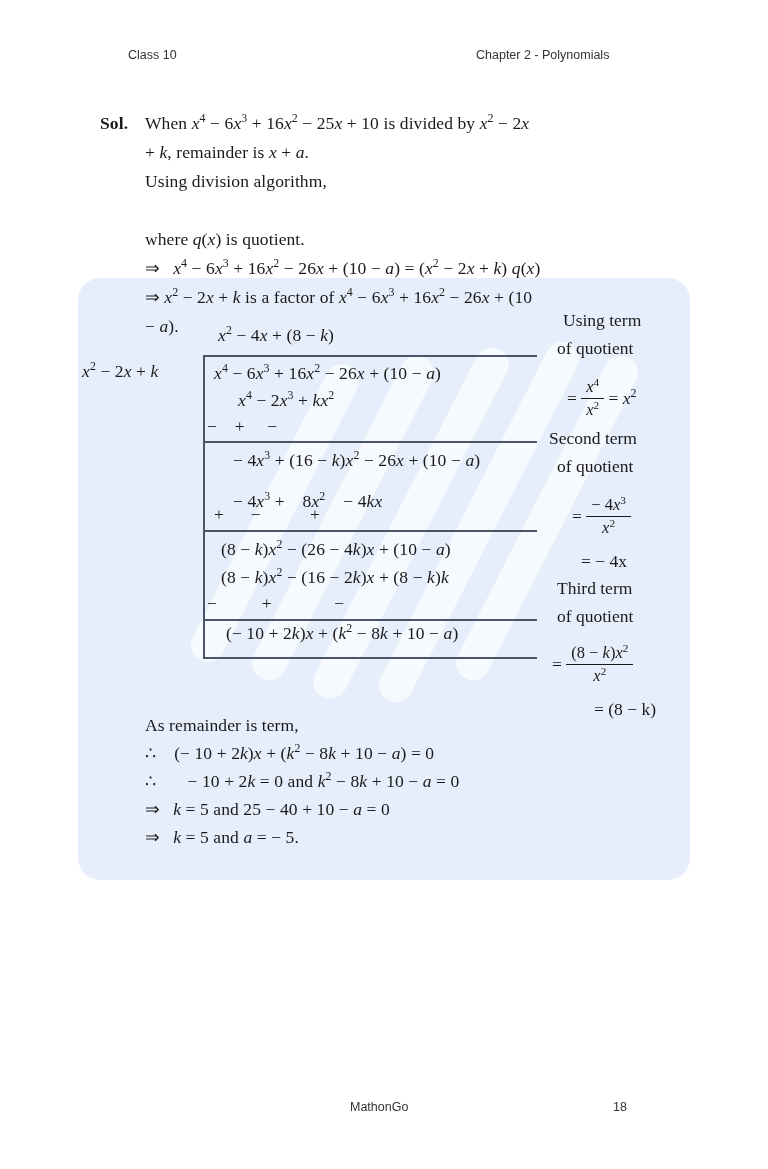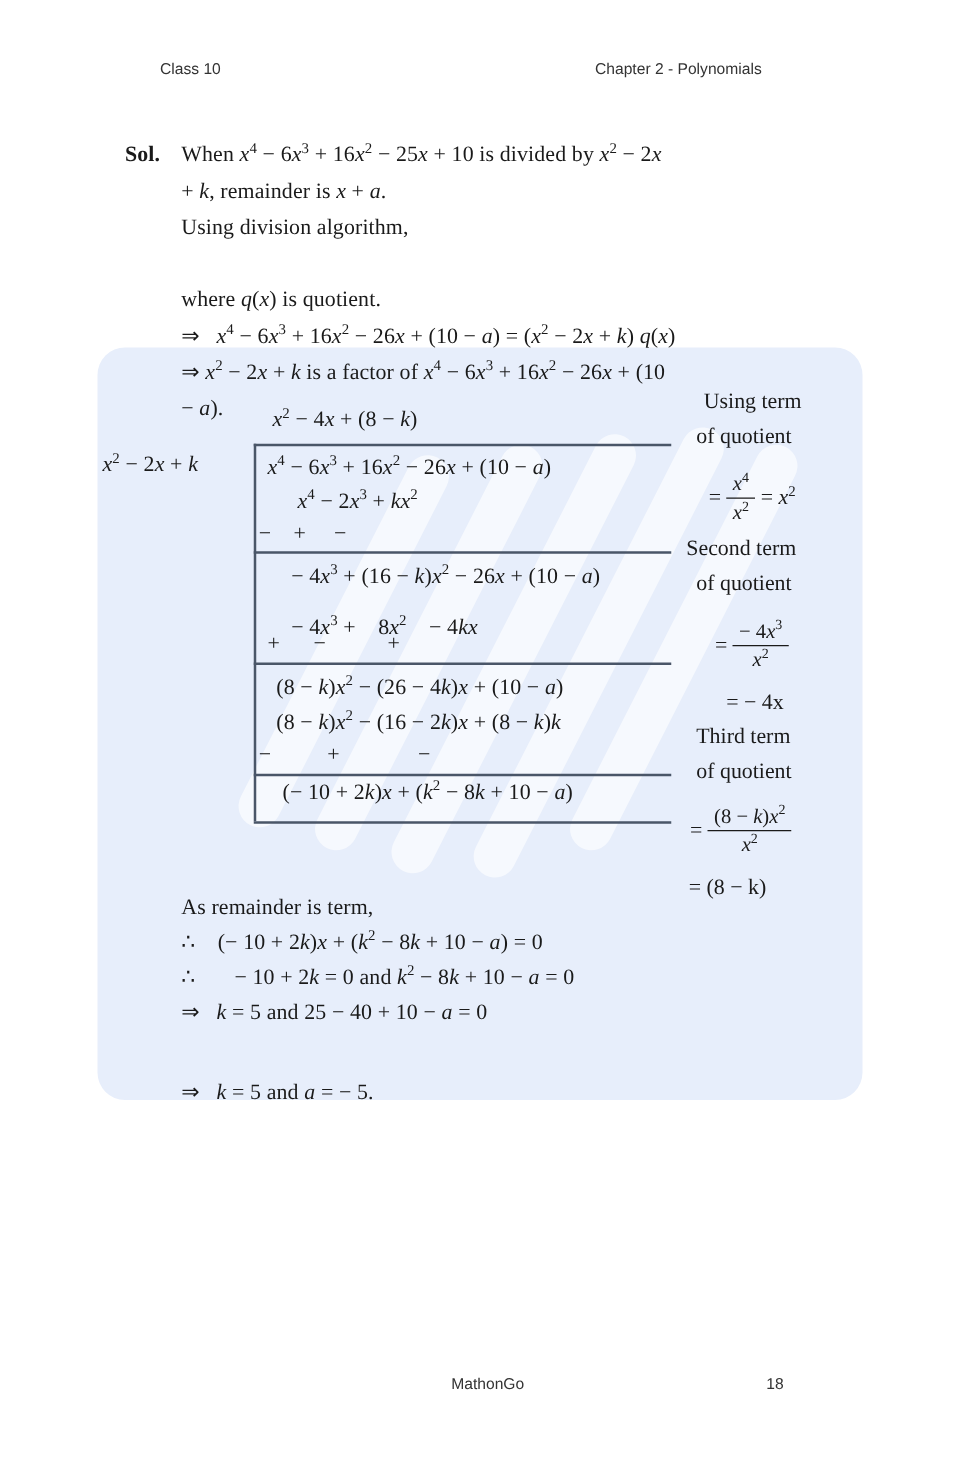--- a/index.html
+++ b/index.html
@@ -49,21 +49,21 @@
     top: 1100px;
     left: 128px;
     width: 512px;
     height: 20px;
     font-family: "Liberation Sans", sans-serif;
     font-size: 12.5px;
     color: #333;
   }
   .footer .brand {
     position: absolute;
-    left: 233px;
+    left: 222px;
     top: 0;
   }
   .footer .pageno {
     position: absolute;
     left: 485px;
     top: 0;
   }
 
   
   .highlight {
@@ -272,33 +272,33 @@
     <div class="note" style="left:581px; top:551px;">= − 4x</div>
 
     <div class="note" style="left:557px; top:578px;">Third term</div>
     <div class="note" style="left:557px; top:606px;">of quotient</div>
     <div class="note" style="left:552px; top:644px;">
       = <span class="frac">
           <span class="num">(8 − <i>k</i>)<i>x</i><sup>2</sup></span>
           <span class="den"><i>x</i><sup>2</sup></span>
         </span>
     </div>
-    <div class="note" style="left:551px; top:699px;">= (8 − k)</div>
+    <div class="note" style="left:594px; top:699px;">= (8 − k)</div>
 
     <span class="line" style="left:145px; top:717px;">As remainder is term,</span>
     <span class="line" style="left:145px; top:745px;">
       ∴&nbsp;&nbsp;&nbsp; (− 10 + 2<i>k</i>)<i>x</i> + (<i>k</i><sup>2</sup> − 8<i>k</i> + 10 − <i>a</i>) = 0
     </span>
     <span class="line" style="left:145px; top:773px;">
       ∴&nbsp;&nbsp;&nbsp;&nbsp;&nbsp;&nbsp; − 10 + 2<i>k</i> = 0 and <i>k</i><sup>2</sup> − 8<i>k</i> + 10 − <i>a</i> = 0
     </span>
     <span class="line" style="left:145px; top:801px;">
       ⇒&nbsp;&nbsp; <i>k</i> = 5 and 25 − 40 + 10 − <i>a</i> = 0
     </span>
-    <span class="line" style="left:145px; top:829px;margin-top:36px;">
+    <span class="line" style="left:145px; top:829px;">
       ⇒&nbsp;&nbsp; <i>k</i> = 5 and <i>a</i> = − 5.
     </span>
   </div>
 
   <div class="footer">
     <span class="brand">MathonGo</span>
     <span class="pageno">18</span>
   </div>
 
 </div>

